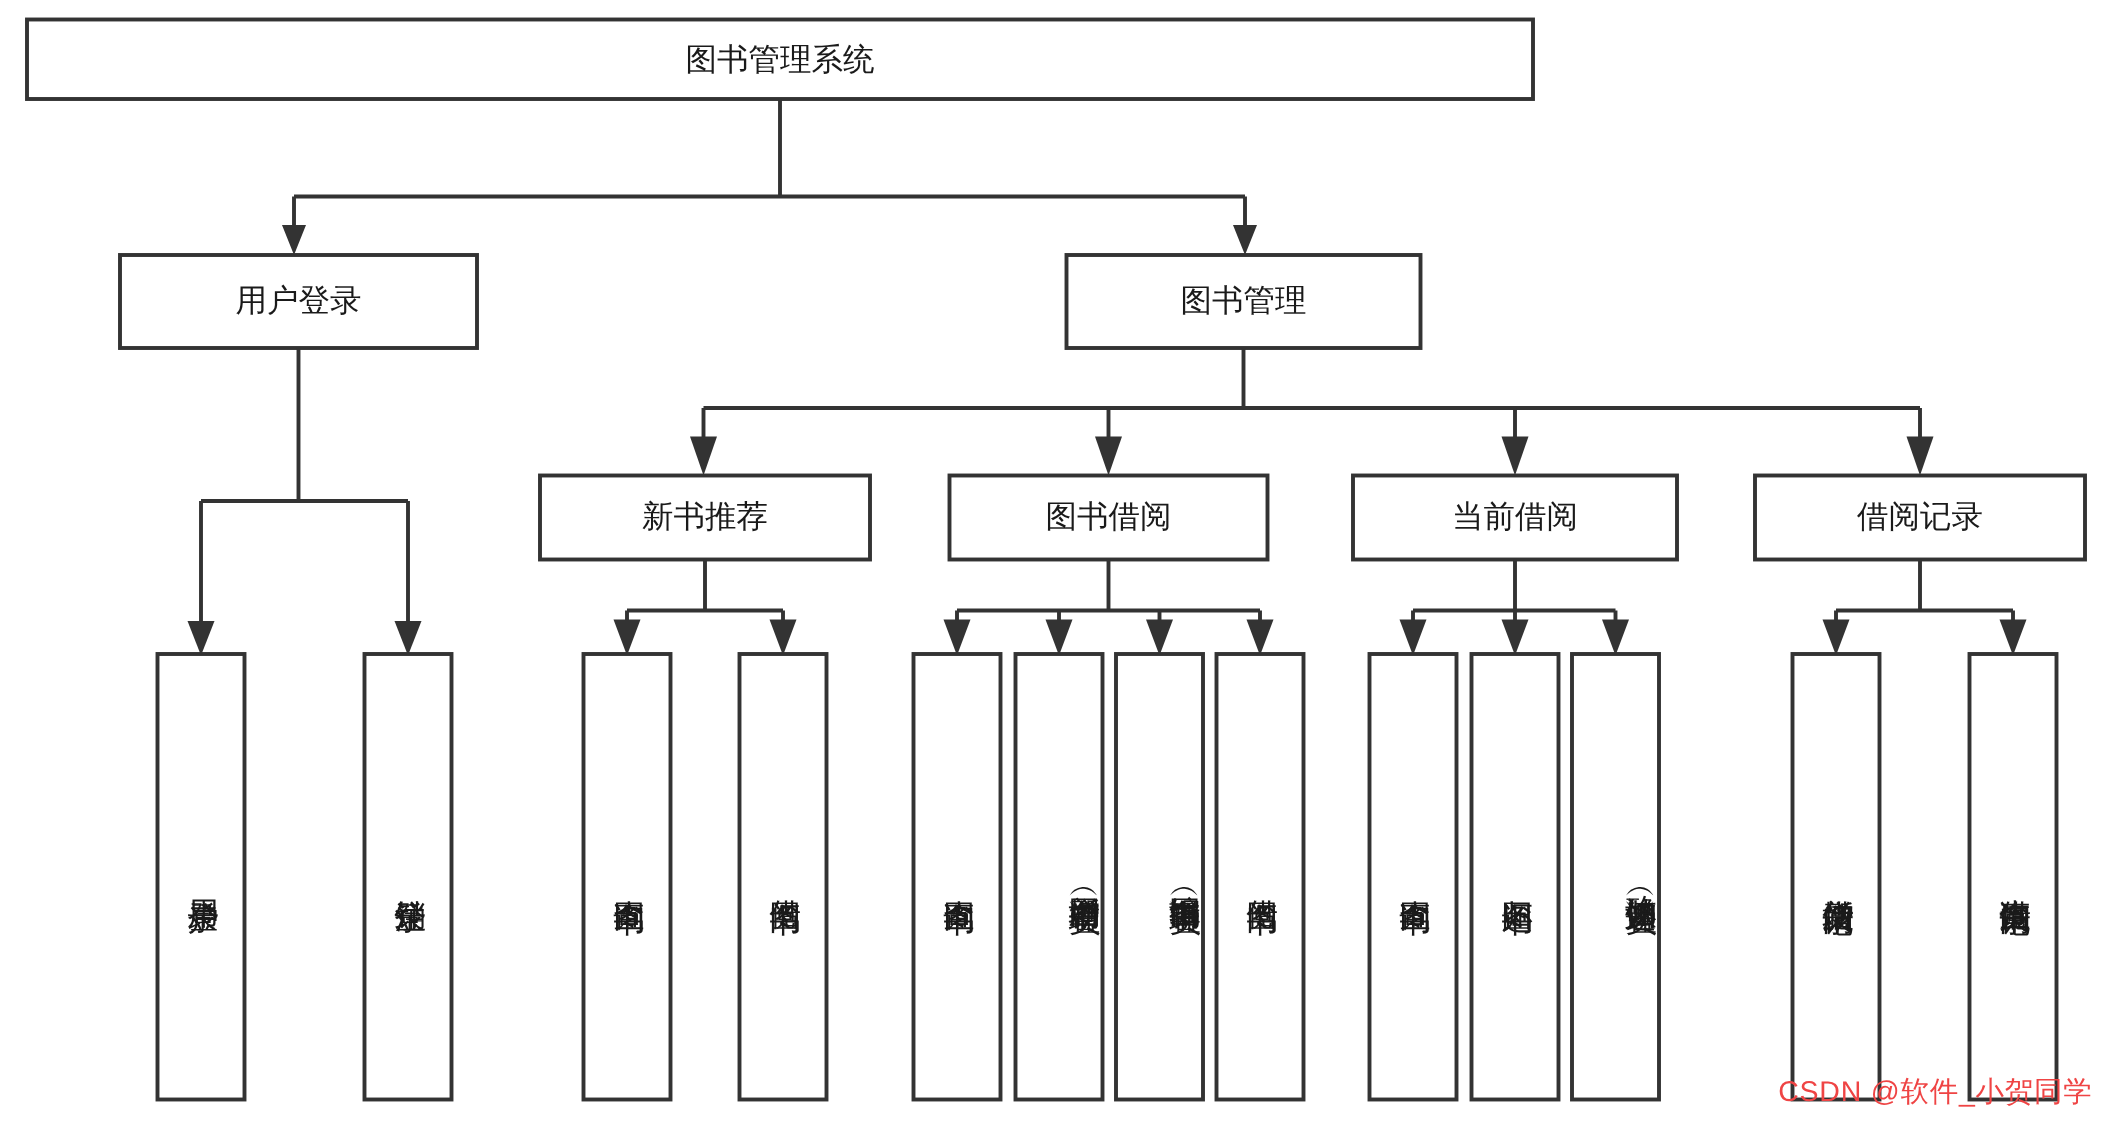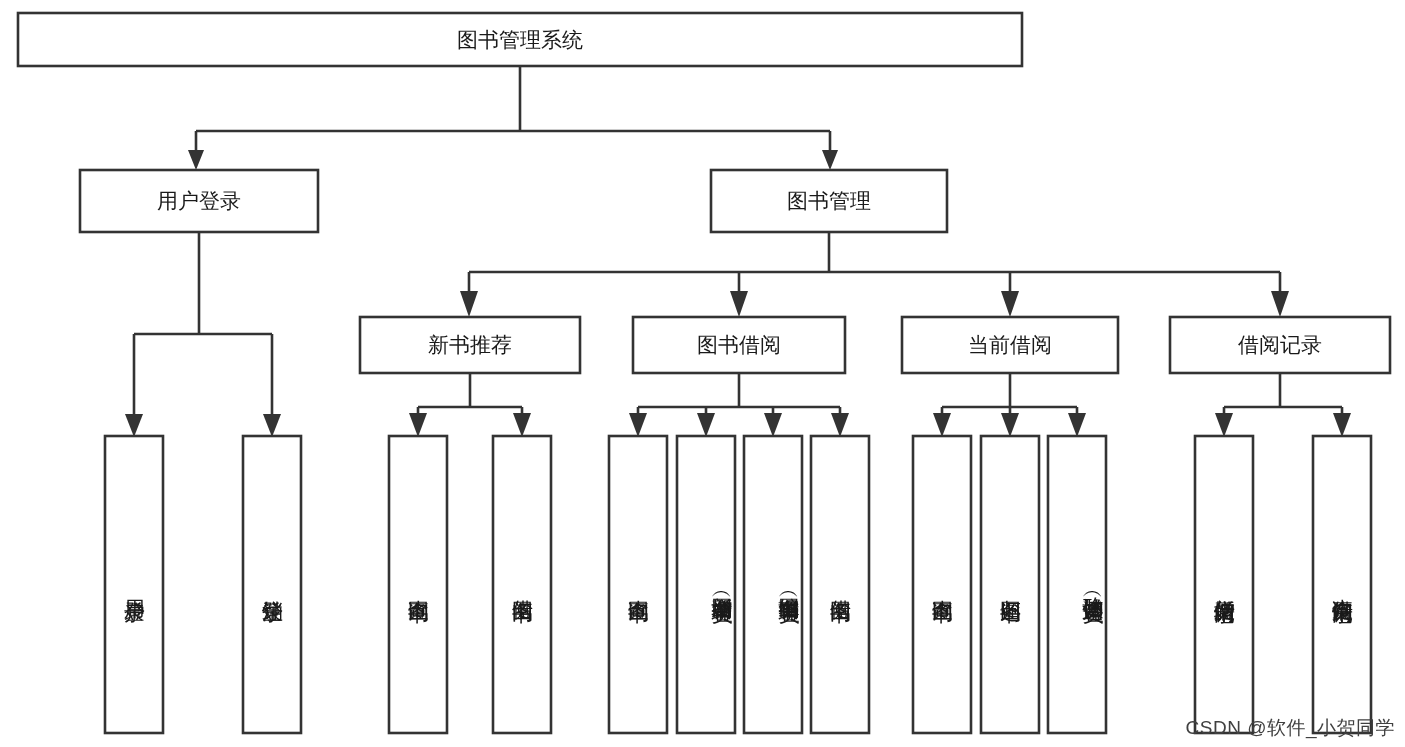--- a/index.html
+++ b/index.html
@@ -61,21 +61,21 @@
     color: #1a1a1a;
     pointer-events: none;
     white-space: nowrap;
   }
   .watermark {
     position: absolute;
     right: 10px;
     bottom: 6px;
     font-family: "Liberation Sans", "DejaVu Sans", sans-serif;
     font-size: 19px;
-    color: #404040;
+    color: #ef4444;
     letter-spacing: 0.5px;
     white-space: nowrap;
   }
 </style>
 </head>
 <body>
 
 <div id="diagram-root">
 
   <svg class="diagram-canvas" viewBox="0 0 1405 747">

